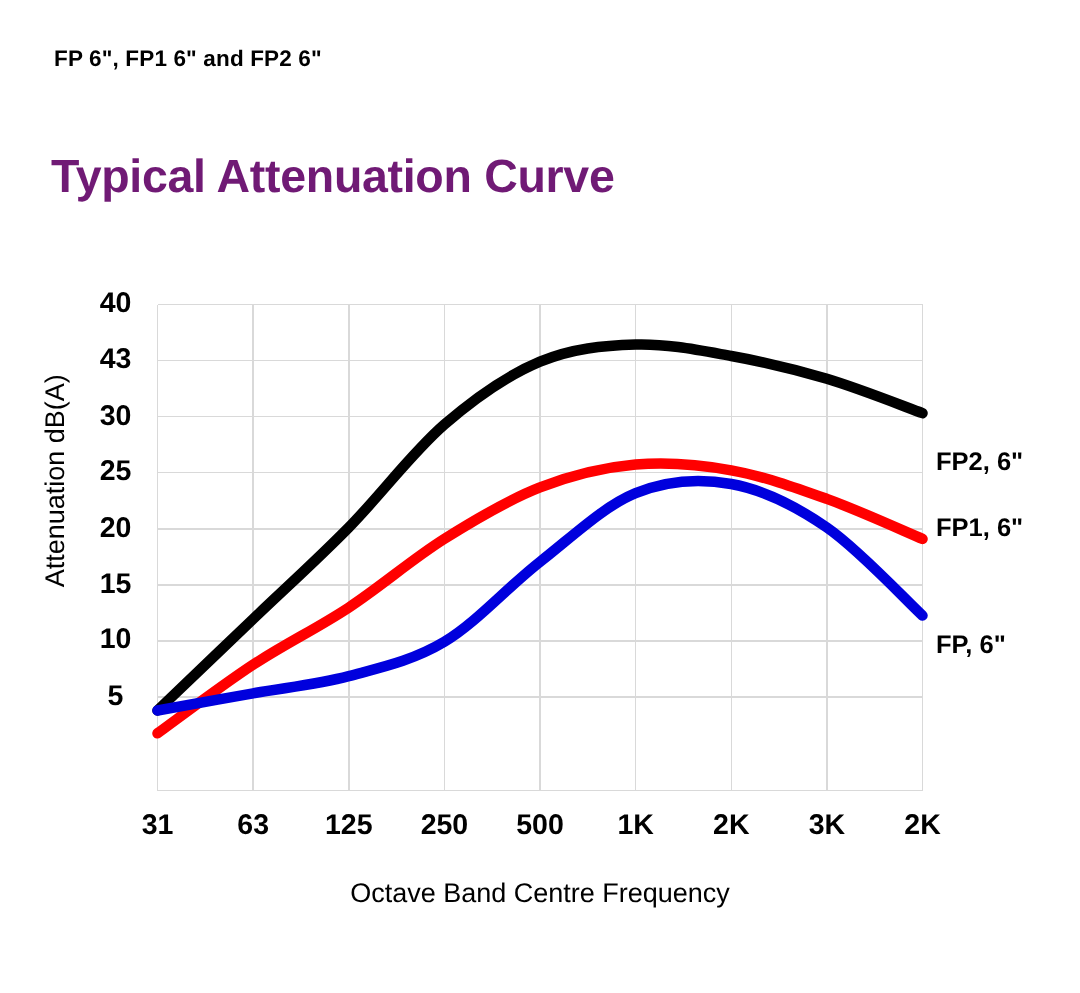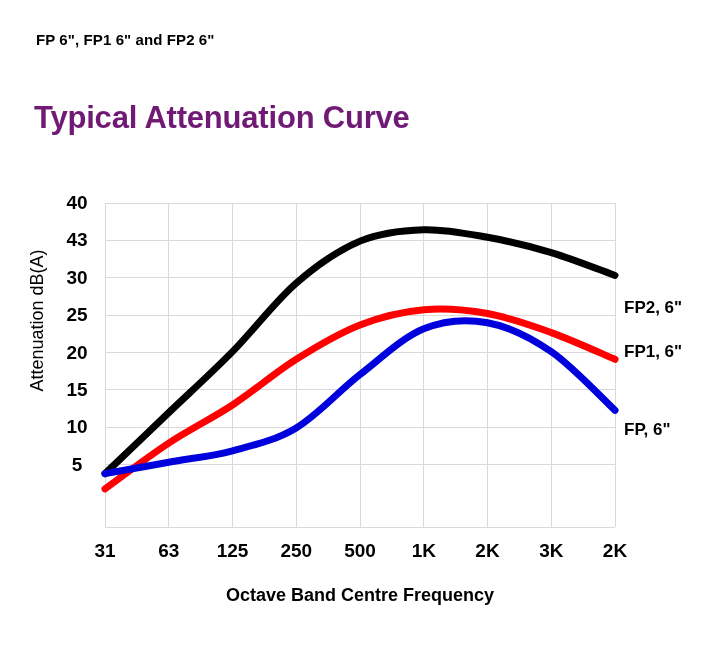--- a/index.html
+++ b/index.html
@@ -103,21 +103,20 @@
   }
   #xlabel {
     position: absolute;
     left: 105px;
     top: 585px;
     width: 510px;
     text-align: center;
     font-size: 18px;
     color: #000;
     white-space: nowrap;
-    font-weight: bold;
   }
 
   
   .series-label {
     position: absolute;
     font-size: 17px;
     font-weight: bold;
     color: #000;
     white-space: nowrap;
   }

